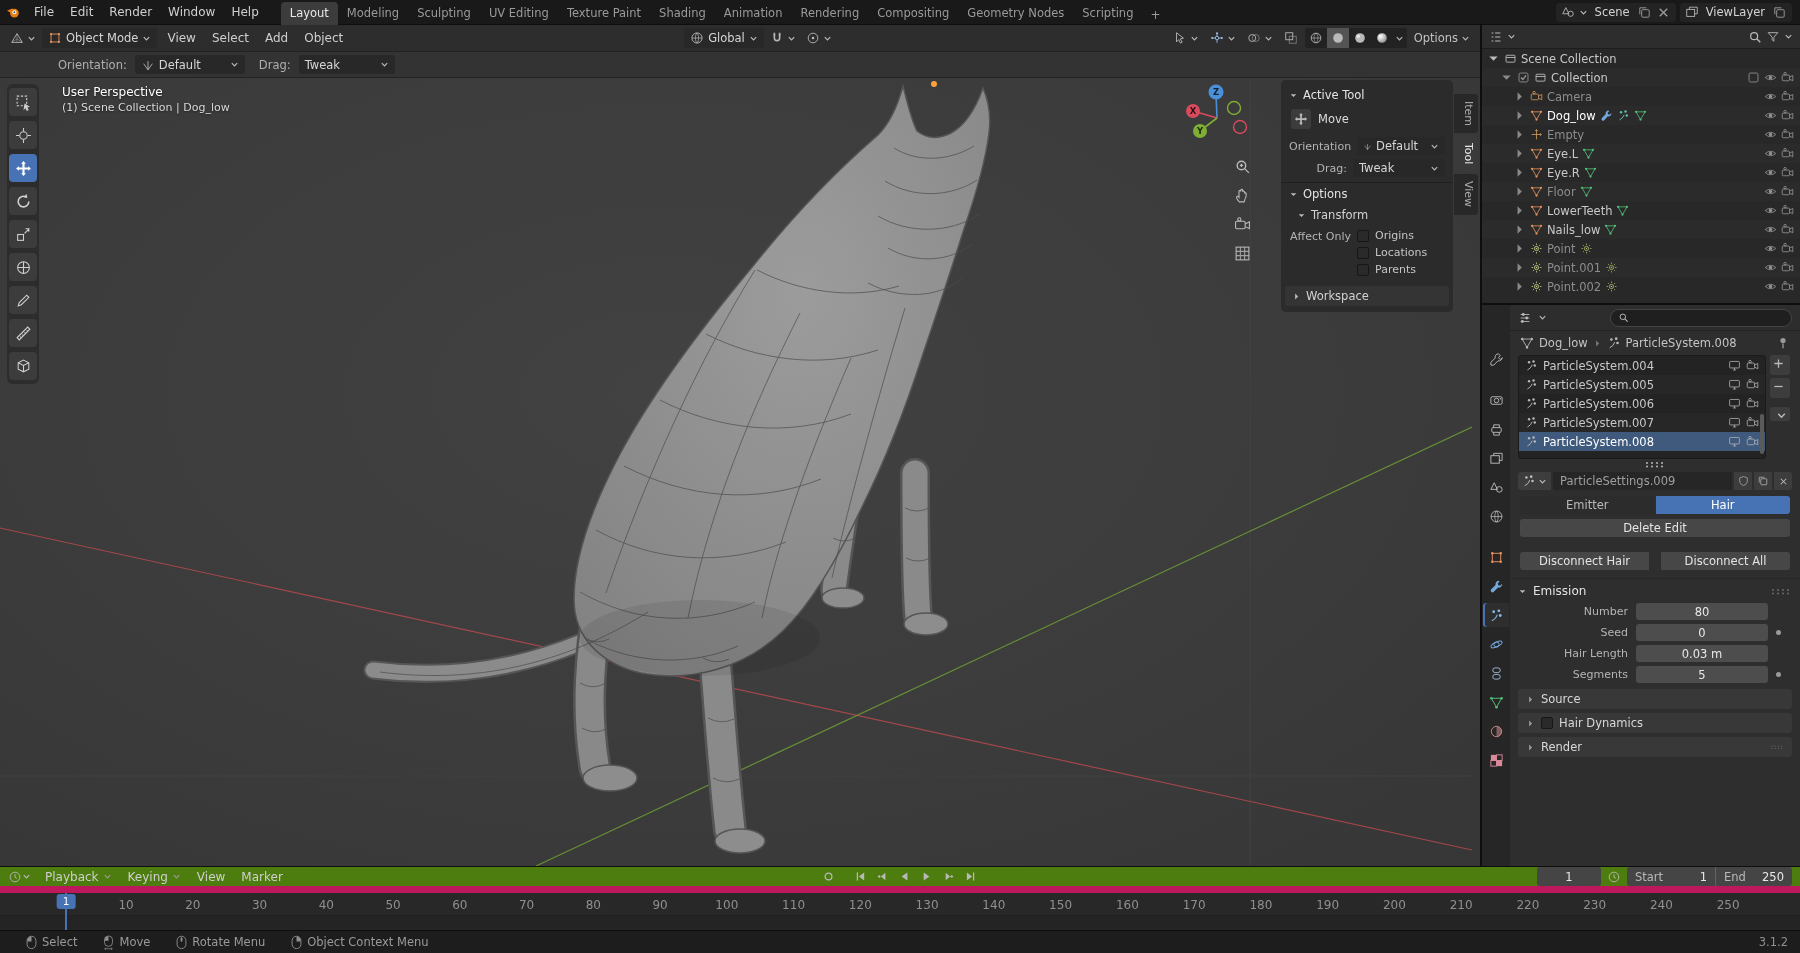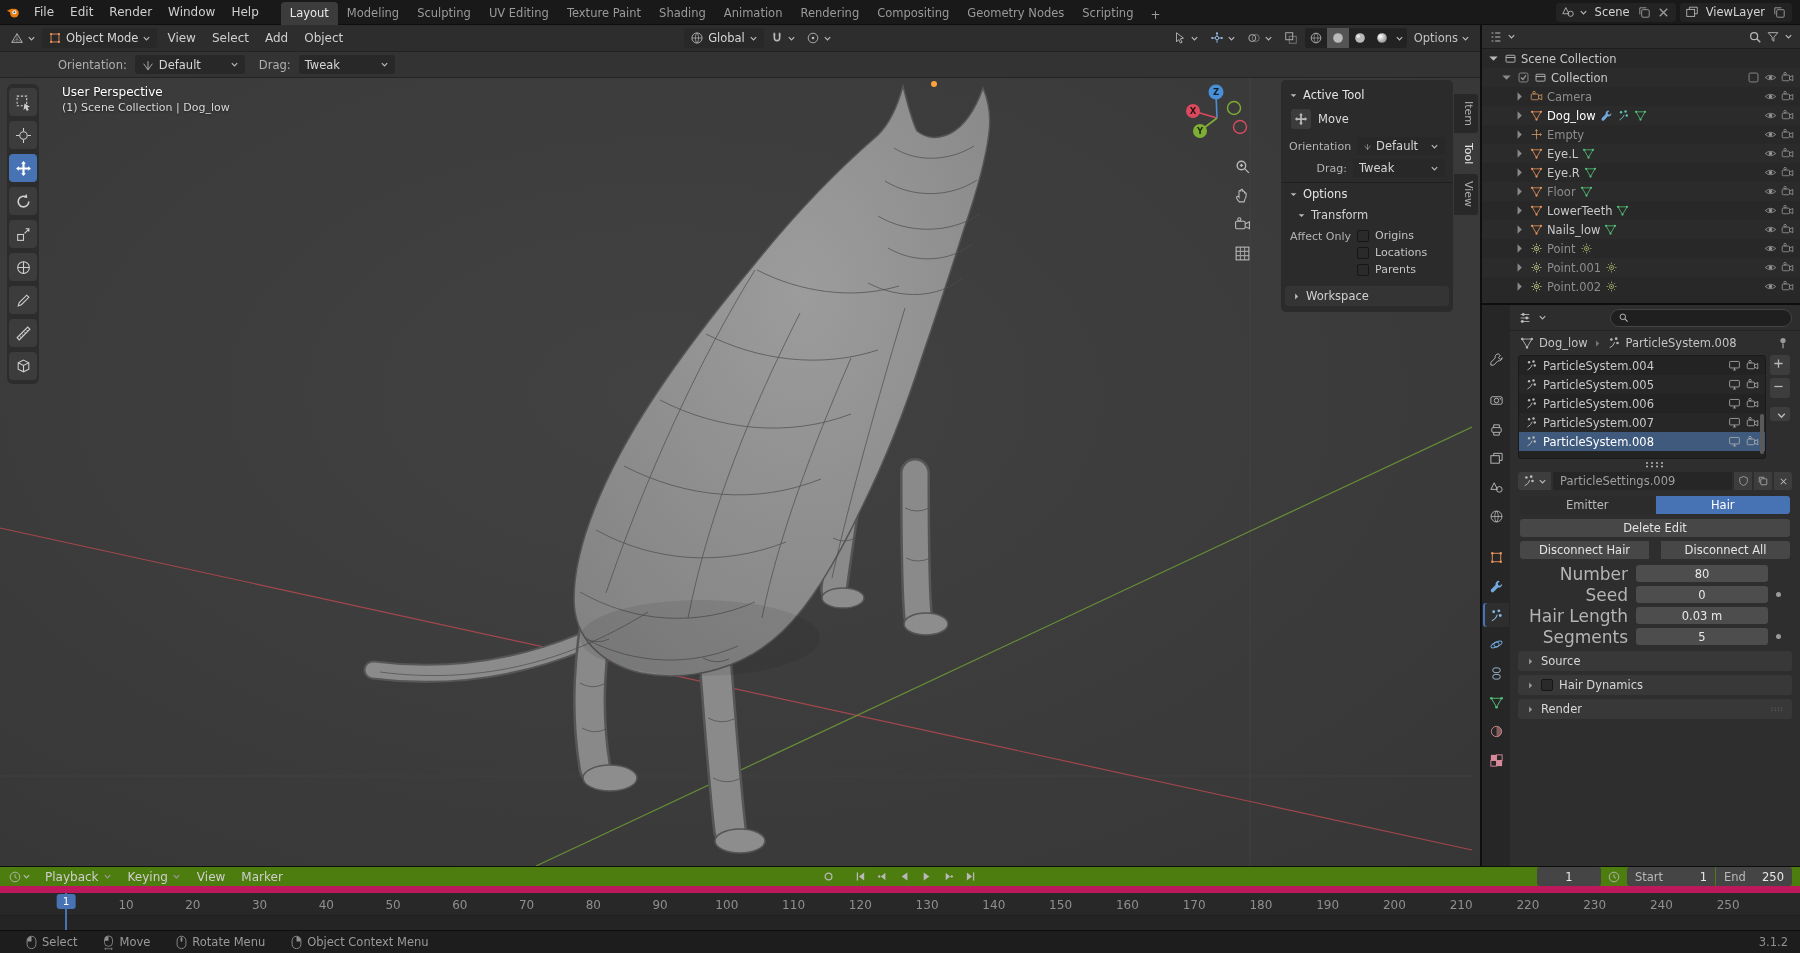--- a/index.html
+++ b/index.html
@@ -103,27 +103,27 @@
 #settings-browse{display:flex;align-items:center;gap:2px;background:#3d3d3d;border-radius:3px 0 0 3px;height:18px;padding:0 4px}
 #settings-name{flex:1;background:#262626;height:18px;display:flex;align-items:center;padding:0 7px;color:#9f9f9f;font-size:11.5px}
 .mini-sq{width:18px;height:18px;background:#3d3d3d;display:flex;align-items:center;justify-content:center;color:#c0c0c0}
 .mini-sq:last-child{border-radius:0 3px 3px 0}
 .seg-row{display:flex;padding:2px 10px;gap:1px}
 .seg-btn{flex:1;height:18px;display:flex;align-items:center;justify-content:center;background:#2c2c2c;color:#b9b9b9;font-size:11.5px}
 .seg-btn:first-child{border-radius:3px 0 0 3px}
 .seg-btn:last-child{border-radius:0 3px 3px 0}
 .seg-btn.active{background:#4772b3;color:#fff}
 .wide-btn{margin:3px 10px;height:18px;background:#474747;border-radius:3px;display:flex;align-items:center;justify-content:center;color:#e4e4e4;font-size:11.5px}
-.pair-row{display:flex;gap:12px;margin:1px 10px 4px}
+.pair-row{display:flex;gap:12px;margin:12px 10px 4px}
 .pair-row .wide-btn{flex:1;margin:0}
 .pair-row .wide-btn:first-child{border-radius:3px 0 0 3px}
 .pair-row .wide-btn:last-child{border-radius:0 3px 3px 0}
 .panel-head{display:flex;align-items:center;gap:6px;padding:5px 8px 3px;color:#e2e2e2;border-top:1px solid #262626;margin-top:4px}
 .prop-row{display:flex;align-items:center;gap:8px;padding:2px 0 2px 0;height:21px}
-.prop-label{width:118px;text-align:right;color:#b4b4b4;font-size:17px;flex:none}
+.prop-label{width:118px;text-align:right;color:#b4b4b4;font-size:11px;flex:none}
 .prop-field{width:132px;height:17px;background:#4d4d4d;border-radius:3px;display:flex;align-items:center;justify-content:center;color:#e8e8e8;font-size:11.5px}
 .anim-dot{width:5px;height:5px;border-radius:50%;background:#9a9a9a;flex:none}
 .anim-dot.hidden{visibility:hidden}
 .collapsed-bar{display:flex;align-items:center;gap:6px;margin:4px 8px 0;background:#383838;border-radius:3px;padding:3px 8px;color:#d8d8d8;font-size:11.5px}
 .grips{color:#6a6a6a;margin-left:auto}
 
 #timeline{height:64px;flex:none;background:#262626;display:flex;flex-direction:column;border-top:1px solid #0e0e0e}
 #tl-header{height:26px;background:#4d7c0f;display:flex;align-items:center;padding:0 8px;position:relative;border-bottom:7px solid #be185d}
 #tl-center{position:absolute;left:50%;transform:translateX(-50%);display:flex;align-items:center;gap:2px}
 .pb-btn{width:20px;height:19px;display:flex;align-items:center;justify-content:center;color:#c6c6c6}
@@ -1593,20 +1593,42 @@
               <span>Delete Edit</span>
             </div>
           <div class="pair-row">
             <div class="wide-btn">
                 <span>Disconnect Hair</span>
               </div>
             <div class="wide-btn">
                 <span>Disconnect All</span>
               </div>
           </div>
+          <div class="panel-head">
+            <span class="ic tiny">
+                <svg viewBox="0 0 10 10">
+                  <path d="M1.8 3.5 5 6.8 8.2 3.5Z" fill="currentColor"></path>
+                </svg>
+              </span>
+            <span>Emission</span>
+            <span class="grips ic" style="width:22px;height:7px">
+                <svg viewBox="0 0 22 7">
+                  <g fill="currentColor">
+                    <circle cx="3" cy="2" r="1"></circle>
+                    <circle cx="8" cy="2" r="1"></circle>
+                    <circle cx="13" cy="2" r="1"></circle>
+                    <circle cx="18" cy="2" r="1"></circle>
+                    <circle cx="3" cy="5.5" r="1"></circle>
+                    <circle cx="8" cy="5.5" r="1"></circle>
+                    <circle cx="13" cy="5.5" r="1"></circle>
+                    <circle cx="18" cy="5.5" r="1"></circle>
+                  </g>
+                </svg>
+              </span>
+          </div>
           <div id="emission-fields">
               <div class="prop-row">
                 <label class="prop-label">Number</label>
                 <div class="prop-field">
                   <span class="pf-val">80</span>
                 </div>
                 <span class="anim-dot hidden"></span>
               </div>
               <div class="prop-row">
                 <label class="prop-label">Seed</label>

